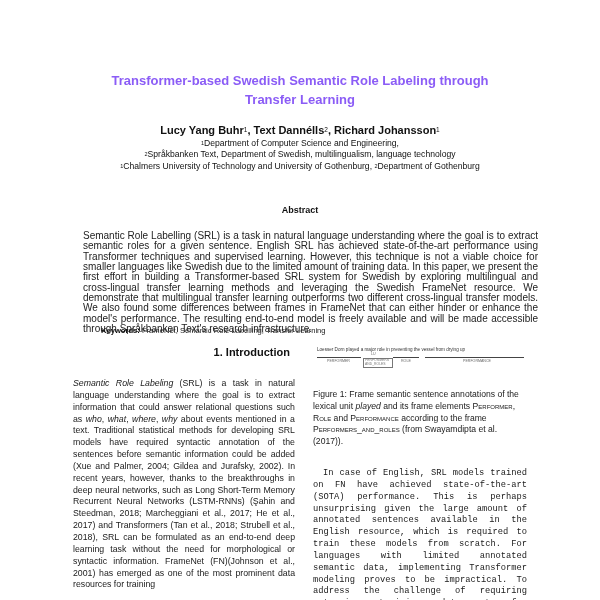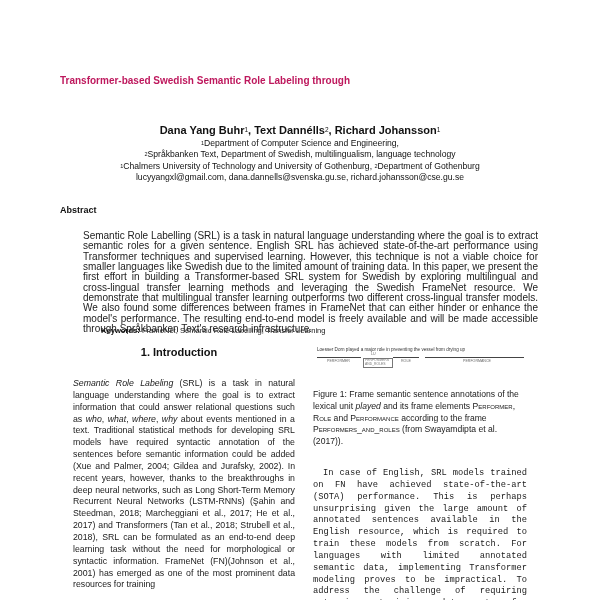--- a/index.html
+++ b/index.html
@@ -1,55 +1,55 @@
 <!DOCTYPE html>
 <html><head>
 <meta charset="utf-8">
 <style>
   html, body { margin: 0; padding: 0; background: #ffffff; }
   body { width: 600px; height: 600px; overflow: hidden; position: relative; font-family: "Liberation Sans", sans-serif; color: #111; }
-  .title { position: absolute; left: 60px; top: 71px; width: 480px; font-weight: bold; font-size: 10px; line-height: 19px; color: #be185d; }
+  .title { position: absolute; left: 60px; top: 71px; width: 480px; text-align: center; font-weight: bold; font-size: 13px; line-height: 19px; color: #8b5cf6; }
   .authors { position: absolute; left: 60px; top: 124px; width: 480px; text-align: center; font-weight: bold; font-size: 11px; line-height: 13px; }
   .authors sup { font-weight: normal; font-size: 6.5px; vertical-align: top; position: relative; top: -1px; }
   .affils { position: absolute; left: 40px; top: 138px; width: 520px; text-align: center; font-size: 8.6px; line-height: 11.3px; }
   .affils sup { font-size: 5.5px; vertical-align: top; }
-  .abstract-head { position: absolute; left: 60px; top: 205px; width: 480px; text-align: left; font-weight: bold; font-size: 9px; line-height: 11px; }
+  .abstract-head { position: absolute; left: 60px; top: 205px; width: 480px; text-align: center; font-weight: bold; font-size: 9px; line-height: 11px; }
   .abstract { position: absolute; left: 83px; top: 215px; width: 455px; font-size: 10px; line-height: 10.35px; text-align: justify; text-align-last: left; color: #222; margin-top: 16px; }
   .keywords { position: absolute; left: 73px; top: 326px; width: 455px; font-size: 7.6px; line-height: 10px; color: #222; }
   .keywords b { color: #111; margin-left: 28px; }
-  .sec-head { position: absolute; left: 60px; top: 346px; width: 238px; text-align: center; font-weight: bold; font-size: 11px; line-height: 13px; }
+  .sec-head { position: absolute; left: 52px; top: 346px; width: 238px; text-align: right; font-weight: bold; font-size: 11px; line-height: 13px; }
   .col { position: absolute; font-size: 8.75px; line-height: 11.85px; text-align: justify; color: #1a1a1a; }
   .col-left { left: 73px; top: 378px; width: 222px; }
   .col-right { left: 313px; top: 468px; width: 214px; text-indent: 10px; font-family: Liberation Mono, monospace; }
   .figure { position: absolute; left: 313px; top: 345px; width: 214px; height: 32px; }
   .fig-sentence { position: absolute; left: 4px; top: 2px; font-size: 4.6px; line-height: 5px; white-space: nowrap; color: #333; }
   .fig-line { position: absolute; height: 0; border-top: 0.7px solid #444; }
   .fig-lbl { position: absolute; font-size: 3.6px; line-height: 4px; color: #666; white-space: nowrap; }
   .fig-box { position: absolute; border: 0.6px solid #777; font-size: 3.4px; line-height: 3.8px; color: #777; padding: 0 1px; }
   .caption { position: absolute; left: 313px; top: 389px; width: 214px; font-size: 8.6px; line-height: 11.8px; color: #1a1a1a; }
   .sc { font-variant: small-caps; }
 </style>
 </head>
 <body>
 
 <div>
 
   <div class="title">
     <span>Transformer-based Swedish Semantic Role Labeling through</span><br>
+    <span>Transfer Learning</span>
   </div>
 
   <div class="authors">
-    <span>Dana Yang Buhr</span><sup>1</sup><span>, </span><span>Text Dannélls</span><sup>2</sup><span>, </span><span>Richard Johansson</span><sup>1</sup>
+    <span>Lucy Yang Buhr</span><sup>1</sup><span>, </span><span>Text Dannélls</span><sup>2</sup><span>, </span><span>Richard Johansson</span><sup>1</sup>
   </div>
 
   <div class="affils">
     <div><sup>1</sup><span>Department of Computer Science and Engineering,</span></div>
     <div><sup>2</sup><span>Språkbanken Text, Department of Swedish, multilingualism, language technology</span></div>
     <div><sup>1</sup><span>Chalmers University of Technology and University of Gothenburg, </span><sup>2</sup><span>Department of Gothenburg</span></div>
-    <div>lucyyangxl@gmail.com, dana.dannells@svenska.gu.se, richard.johansson@cse.gu.se</div>
   </div>
 
   <div class="abstract-head">Abstract</div>
   <div class="abstract">Semantic Role Labelling (SRL) is a task in natural language understanding where the goal is to extract semantic roles for a given sentence. English SRL has achieved state-of-the-art performance using Transformer techniques and supervised learning. However, this technique is not a viable choice for smaller languages like Swedish due to the limited amount of training data. In this paper, we present the first effort in building a Transformer-based SRL system for Swedish by exploring multilingual and cross-lingual transfer learning methods and leveraging the Swedish FrameNet resource. We demonstrate that multilingual transfer learning outperforms two different cross-lingual transfer models. We also found some differences between frames in FrameNet that can either hinder or enhance the model's performance. The resulting end-to-end model is freely available and will be made accessible through Språkbanken Text's research infrastructure.</div>
 
   <div class="keywords">
     <b>Keywords:</b> <span>FrameNet, Semantic Role Labelling, Transfer Learning</span>
   </div>
 
   <div class="sec-head">1.   Introduction</div>

